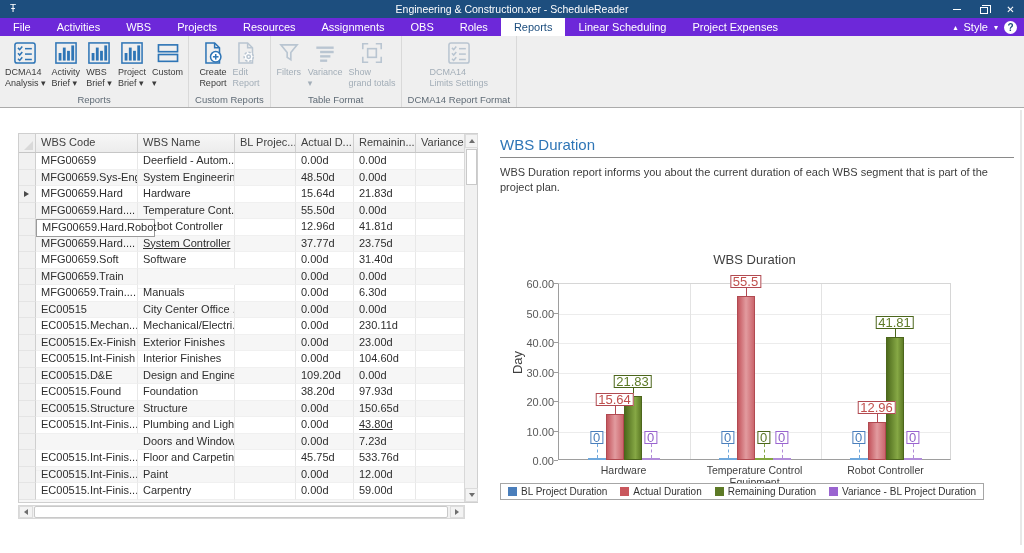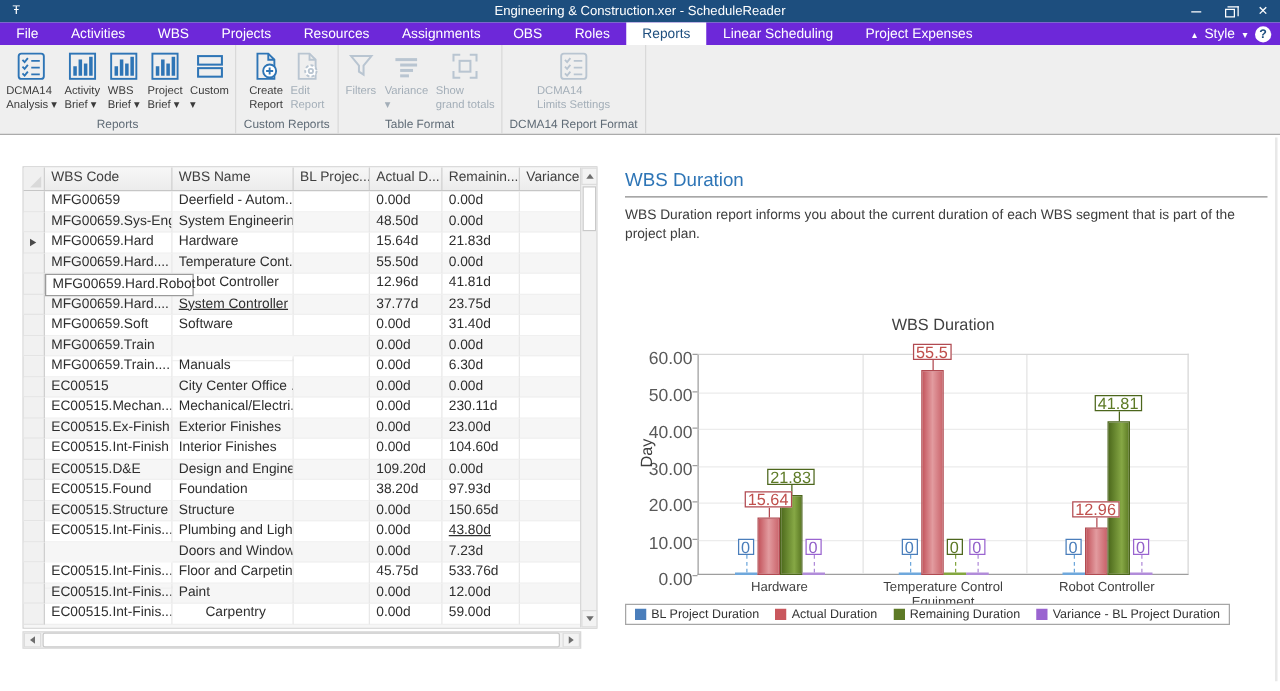--- a/index.html
+++ b/index.html
@@ -67,21 +67,21 @@
   .report-title{position:absolute;left:500px;top:136px;font-size:15px;color:#2e75b6}
   .report-rule{position:absolute;left:500px;top:157px;width:514px;border-top:1px solid #8a8a8a}
   .report-desc{position:absolute;left:500px;top:165px;width:512px;font-size:11px;line-height:15px;color:#3c3c3c}
 
   
   .chart{position:absolute;left:503px;top:250px;width:512px;height:233px}
   .chart-title{position:absolute;left:55px;width:393px;top:2px;text-align:center;font-size:13px;color:#404040}
   .plot{position:absolute;left:55px;top:33px;width:393px;height:177px;border:1px solid #d6d6d6;border-left-color:#9e9e9e;border-bottom-color:#9e9e9e;background:#fff}
   .gline{position:absolute;left:0;right:0;height:1px;background:#ececec}
   .sepline{position:absolute;top:0;bottom:0;width:1px;background:#e3e3e3}
-  .ytick{position:absolute;width:36px;text-align:right;font-size:14px;color:#595959}
+  .ytick{position:absolute;width:36px;text-align:right;font-size:11px;color:#595959}
   .ymark{position:absolute;width:4px;height:1px;background:#9e9e9e}
   .ylabel{position:absolute;left:-6px;top:105px;width:40px;text-align:center;font-size:13px;color:#3f3f3f;transform:rotate(-90deg)}
   .cat{position:absolute;top:214px;text-align:center;font-size:10.5px;color:#3f3f3f}
   .bar{position:absolute;border:1px solid}
   .bar.s1{background:linear-gradient(90deg,#c4565e,#e29b9f 50%,#cb666d)}
   .bar.s2{background:linear-gradient(90deg,#4e6b1d,#86a845 65%,#5e7c26)}
   .flatbar{position:absolute;height:2px}
   .vlabel{position:absolute;transform:translateX(-50%);font-size:13px;line-height:11px;padding:0 2px;background:#fff;border:1px solid;white-space:nowrap;z-index:3}
   .leader{position:absolute;width:0;z-index:2}
   .legend{position:absolute;left:500px;top:483px;height:17px;display:inline-flex;align-items:center;gap:13px;padding:0 7px;background:#fff;border:1px solid #a6a6a6;font-size:10px;color:#333;white-space:nowrap}
@@ -484,21 +484,21 @@
       <div class="gcell" style="width: 102px;">EC00515.Int-Finis...</div>
       <div class="gcell" style="width: 97px;">Paint</div>
       <div class="gcell" style="width: 61px;"></div>
       <div class="gcell" style="width: 58px;">0.00d</div>
       <div class="gcell" style="width: 62px;">12.00d</div>
       <div class="gcell" style="width: 50px;"></div>
     </div>
     <div class="grow">
       <div class="gcell selcell" style="width: 17px;"></div>
       <div class="gcell" style="width: 102px;">EC00515.Int-Finis...</div>
-      <div class="gcell" style="width: 97px; text-align: center;">Carpentry</div>
+      <div class="gcell" style="width: 97px;">Carpentry</div>
       <div class="gcell" style="width: 61px;"></div>
       <div class="gcell" style="width: 58px;">0.00d</div>
       <div class="gcell" style="width: 62px;">59.00d</div>
       <div class="gcell" style="width: 50px;"></div>
     </div>
     <div class="sliver"></div>
     <div class="overlay">MFG00659.Hard.Robot</div>
     <div class="vscroll">
       <span class="sbtn" style="top:0">
         <span class="tri-up"></span>

